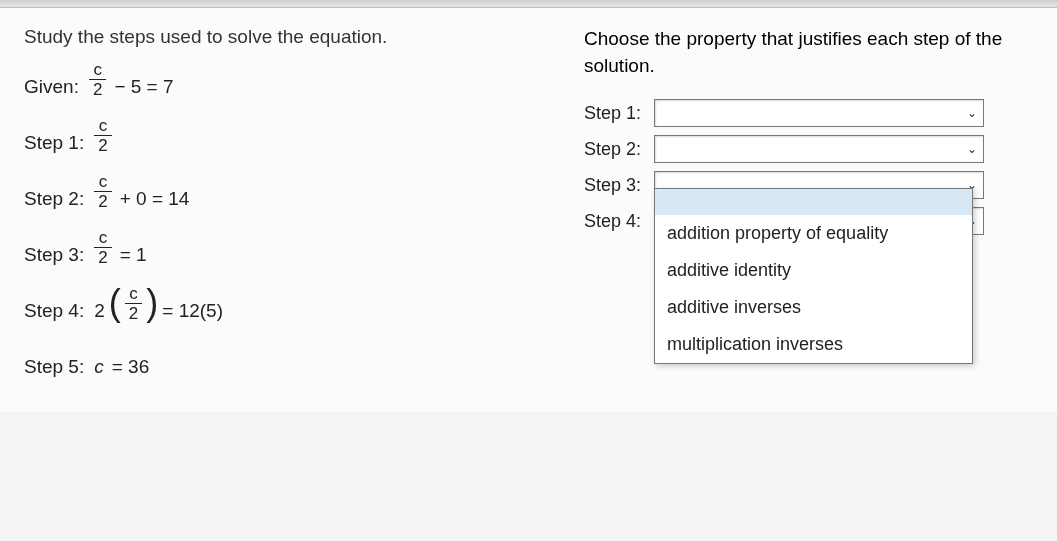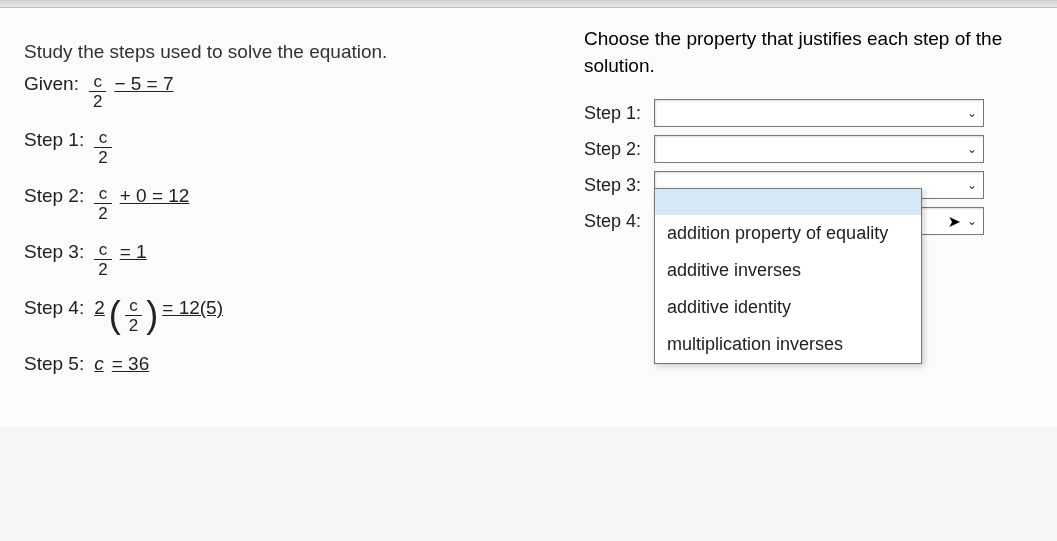--- a/index.html
+++ b/index.html
@@ -18,55 +18,54 @@
     }
     .container {
       display: flex;
       padding: 18px 24px;
       gap: 60px;
       background: #fbfbfb;
     }
     .left-col {
       flex: 0 0 500px;
       color: #222;
-      margin-top: 15px;
     }
     .right-col {
       flex: 1;
       color: #222;
       position: relative;
     }
     .study-line {
       font-size: 19px;
       color: #333;
       margin-bottom: 10px;
     }
     .equation-row {
       display: flex;
-      align-items: flex-start;
+      align-items: flex-end;
       font-size: 19px;
       color: #222;
       margin-bottom: 16px;
       min-height: 40px;
     }
     .step-label {
       margin-right: 6px;
     }
     .frac {
       display: inline-flex;
       flex-direction: column;
       align-items: center;
       font-size: 17px;
       line-height: 1;
       vertical-align: middle;
       margin: 0 4px;
     }
     .frac .num { padding: 0 4px 1px 4px; }
     .frac .den { border-top: 1.5px solid #222; padding: 1px 4px 0 4px; }
-    .eq-text { margin: 0 4px; text-decoration: underline; }
+    .eq-text { margin: 0 4px; }
     .paren {
       display: inline-flex;
       align-items: center;
     }
     .big-paren {
       font-size: 36px;
       font-weight: 300;
       line-height: 0.8;
     }
     .choose-line {
@@ -108,21 +107,21 @@
       position: absolute;
       right: 22px;
       top: 4px;
       font-size: 16px;
       color: #000;
     }
     .dropdown-menu {
       position: absolute;
       left: 70px;
       top: 162px;
-      width: 268px;
+      width: 319px;
       border: 1px solid #777;
       background: #fff;
       box-shadow: 2px 2px 6px rgba(0,0,0,0.2);
       z-index: 10;
     }
     .dropdown-menu .blank-opt {
       height: 26px;
       background: #d6e8f5;
     }
     .dropdown-menu .opt {
@@ -159,21 +158,21 @@
         <span class="den">2</span>
       </span>
     </div>
 
     <div class="equation-row">
       <span class="step-label">Step 2:</span>
       <span class="frac">
         <span class="num">c</span>
         <span class="den">2</span>
       </span>
-      <span class="eq-text"> + 0 = 12</span>
+      <span class="eq-text"> + 0 = 14</span>
     </div>
 
     <div class="equation-row">
       <span class="step-label">Step 3:</span>
       <span class="frac">
         <span class="num">c</span>
         <span class="den">2</span>
       </span>
       <span class="eq-text"> = 1</span>
     </div>
@@ -227,19 +226,19 @@
       <span class="step-sel-label">Step 4:</span>
       <div class="dropdown active">
         <span class="cursor-icon">➤</span>
         <span class="chevron">⌄</span>
       </div>
     </div>
 
     <div class="dropdown-menu">
       <div class="blank-opt"></div>
       <div class="opt">addition property of equality</div>
+      <div class="opt">additive identity</div>
       <div class="opt">additive inverses</div>
-      <div class="opt">additive identity</div>
       <div class="opt">multiplication inverses</div>
     </div>
   </div>
 
 </div>
 
 </body></html>

